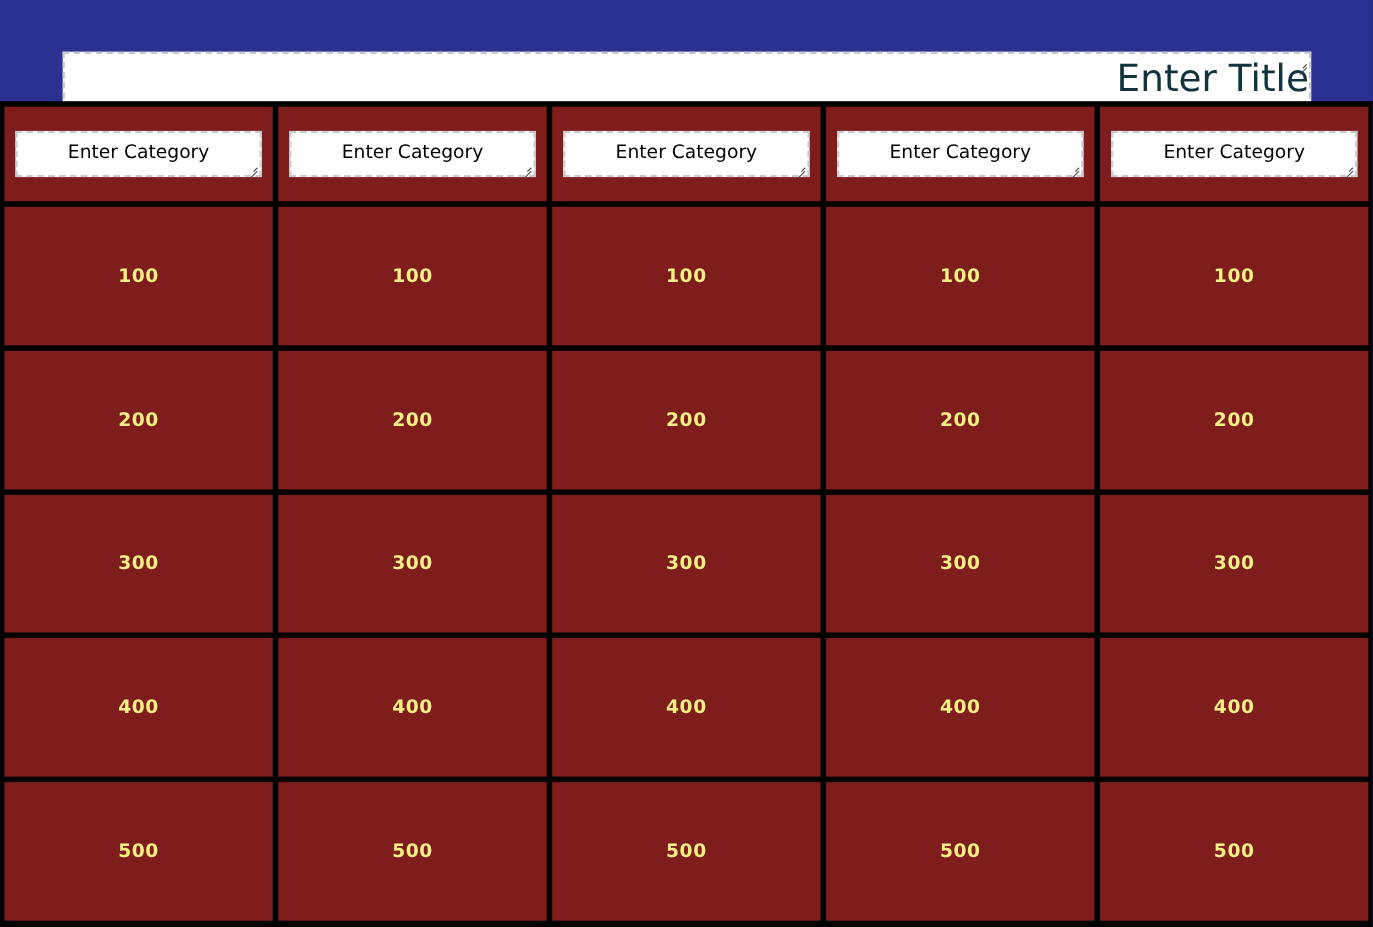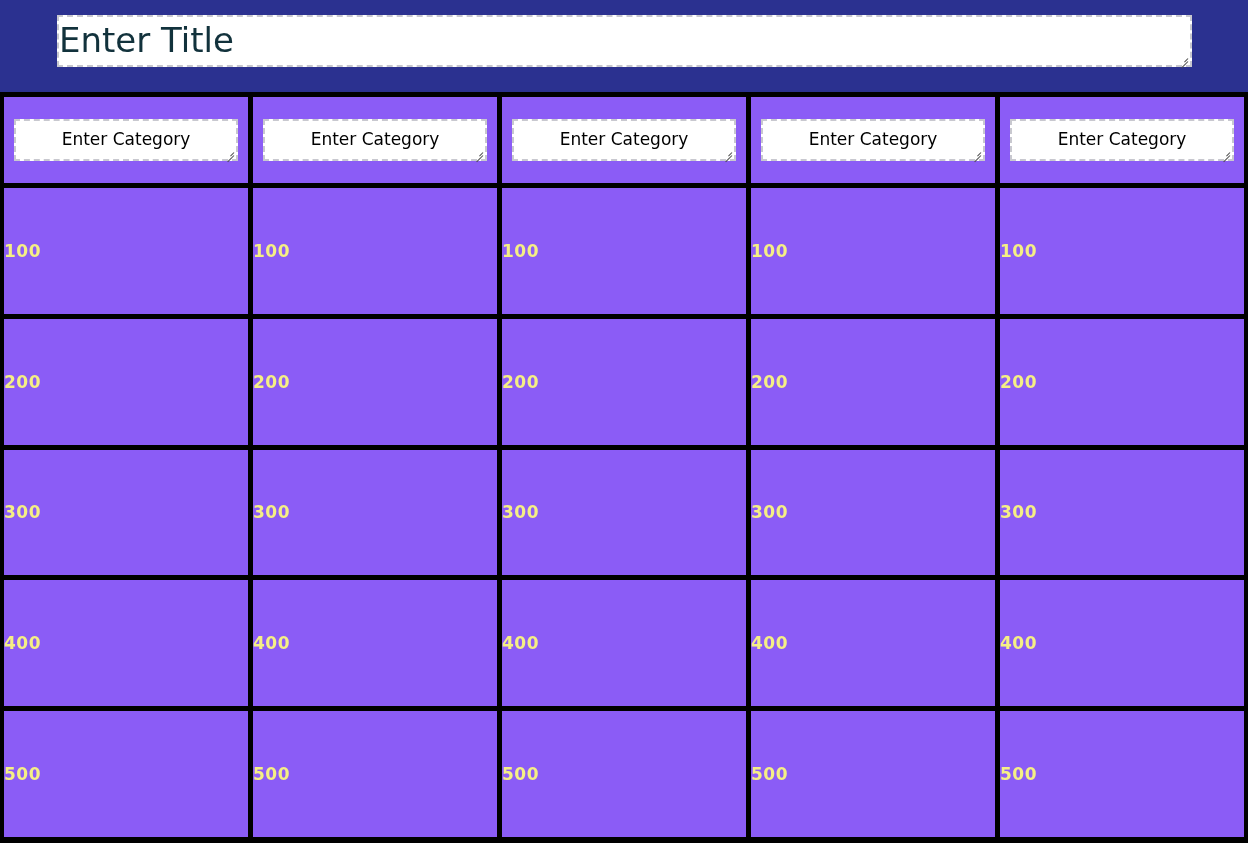--- a/index.html
+++ b/index.html
@@ -33,26 +33,27 @@
     box-sizing: border-box;
     display: block;
     width: 100%;
     height: 100%;
     background: #ffffff;
     border: 2px dashed #c8c8cf;
     color: #12323c;
     font-family: "DejaVu Sans", sans-serif;
     font-size: 34px;
     line-height: 46px;
-    text-align: left;
+    text-align: right;
     white-space: nowrap;
     overflow: hidden;
     resize: none;
     padding: 0;
     outline: none;
+    margin-top: 32px;
   }
   .resize-grip {
     position: absolute;
     right: 3px;
     bottom: 2px;
     width: 12px;
     height: 12px;
     pointer-events: none;
   }
   .resize-grip::before,
@@ -78,25 +79,25 @@
     background: #000000;
     display: grid;
     grid-template-columns: repeat(5, 1fr);
     grid-template-rows: 86px repeat(5, 1fr);
     gap: 5px;
     padding: 5px 4px 6px 4px;
     box-sizing: border-box;
   }
 
   .cell {
-    background: #8b5cf6;
+    background: #7f1d1d;
     position: relative;
     display: flex;
     align-items: center;
-    justify-content: flex-start;
+    justify-content: center;
     overflow: hidden;
   }
 
   
   .cat-cell {
     padding: 0 10px;
   }
   .cat-field-wrap {
     position: relative;
     width: 100%;

